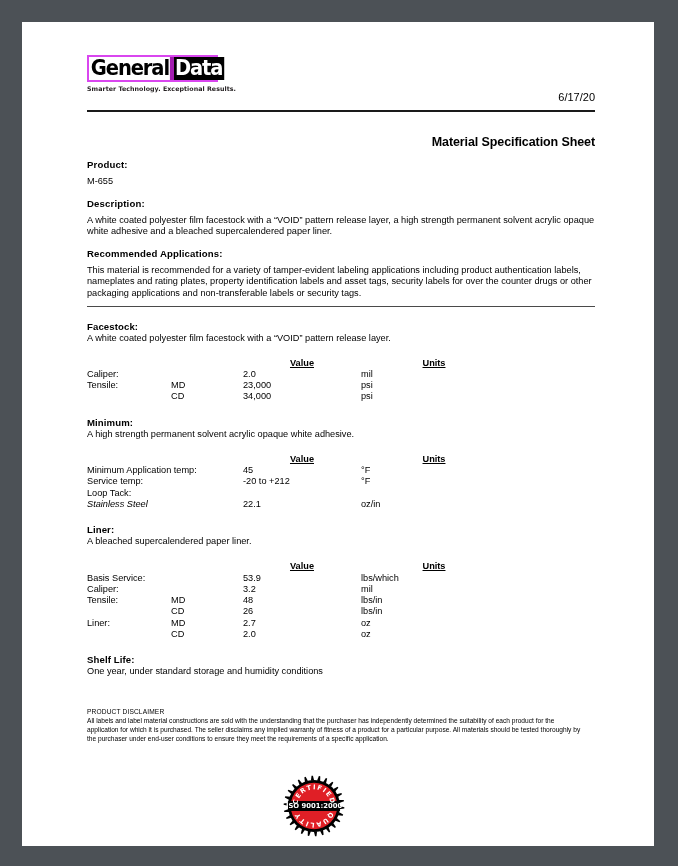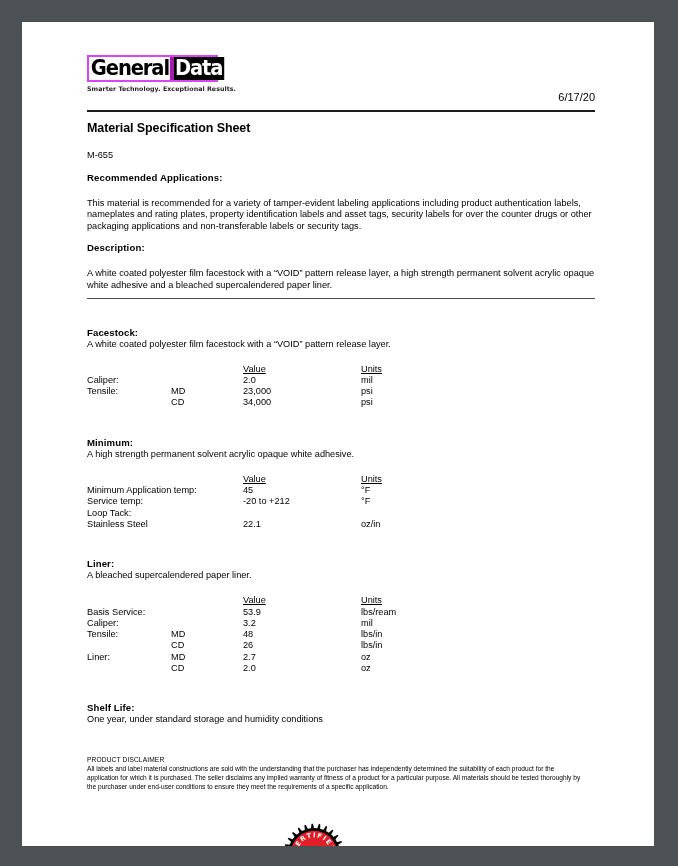--- a/index.html
+++ b/index.html
@@ -97,44 +97,44 @@
   .rule-thick {
     border-top: 2.4px solid #1a1a1a;
     margin-top: 3px;
   }
   .rule-thin {
     border-top: 1.1px solid #4a4a4a;
     margin-top: 6px;
   }
 
   .doc-title {
-    text-align: left;
+    text-align: right;
     font-size: 12.5px;
     font-weight: bold;
     color: #000;
-    margin-top: 9px;
+    margin-top: 23px;
     letter-spacing: -0.1px;
   }
 
   
   .blk { margin-top: 10px; }
   .blk-label {
     font-size: 9.6px;
     font-weight: bold;
     color: #000;
     letter-spacing: 0.15px;
   }
   .blk-text {
     font-size: 9.2px;
     color: #000;
     line-height: 11.6px;
-    margin-top: 15px;
-  }
-
-  .sec { margin-top: 28px; }
+    margin-top: 6px;
+  }
+
+  .sec { margin-top: 14px; }
   .sec-label {
     font-size: 9.6px;
     font-weight: bold;
     color: #000;
     letter-spacing: 0.1px;
   }
   .sec-desc {
     font-size: 9.2px;
     color: #000;
     margin-top: 1px;
@@ -155,27 +155,28 @@
   table.spec col.c-unit  { width: 146px; }
 
   table.spec th, table.spec td {
     padding: 0;
     text-align: left;
     vertical-align: top;
     line-height: 11.3px;
     font-weight: normal;
   }
   table.spec thead th {
-    font-weight: normal;
+    font-weight: bold;
     padding-bottom: 0px;
+    text-align: center;
   }
   table.spec thead th span.u {
     text-decoration: underline;
   }
-  td.indent { padding-left: 28px; }
+  td.indent { padding-left: 28px; font-style: italic; }
 
   
   .disclaimer { margin-top: 32px; }
   .disclaimer-title {
     font-size: 6.6px;
     color: #000;
     letter-spacing: 0.15px;
   }
   .disclaimer-body {
     font-size: 6.6px;
@@ -209,31 +210,32 @@
         <div class="logo-tagline">Smarter Technology. Exceptional Results.</div>
       </div>
       <div class="doc-date">6/17/20</div>
     </div>
 
     <div class="rule-thick"></div>
 
     <div class="doc-title">Material Specification Sheet</div>
 
     <div class="blk">
+      <div class="blk-label">Product:</div>
       <div class="blk-text">M-655</div>
+    </div>
+
+    <div class="blk">
+      <div class="blk-label">Description:</div>
+      <div class="blk-text">A white coated polyester film facestock with a “VOID” pattern release layer, a high strength permanent solvent acrylic opaque white adhesive and a bleached supercalendered paper liner.</div>
     </div>
 
     <div class="blk">
       <div class="blk-label">Recommended Applications:</div>
       <div class="blk-text">This material is recommended for a variety of tamper-evident labeling applications including product authentication labels, nameplates and rating plates, property identification labels and asset tags, security labels for over the counter drugs or other packaging applications and non-transferable labels or security tags.</div>
-    </div>
-
-    <div class="blk">
-      <div class="blk-label">Description:</div>
-      <div class="blk-text">A white coated polyester film facestock with a “VOID” pattern release layer, a high strength permanent solvent acrylic opaque white adhesive and a bleached supercalendered paper liner.</div>
     </div>
 
     <div class="rule-thin"></div>
 
     <div id="sections">
         <div class="sec">
           <div class="sec-label">Facestock:</div>
           <div class="sec-desc">A white coated polyester film facestock with a “VOID” pattern release layer.</div>
           <table class="spec">
             <colgroup>
@@ -334,21 +336,21 @@
                 <th></th>
                 <th><span class="u">Value</span></th>
                 <th><span class="u">Units</span></th>
               </tr>
             </thead>
             <tbody>
               <tr>
                 <td>Basis Service:</td>
                 <td></td>
                 <td>53.9</td>
-                <td>lbs/ream</td>
+                <td>lbs/which</td>
               </tr>
               <tr>
                 <td>Caliper:</td>
                 <td></td>
                 <td>3.2</td>
                 <td>mil</td>
               </tr>
               <tr>
                 <td>Tensile:</td>
                 <td>MD</td>

